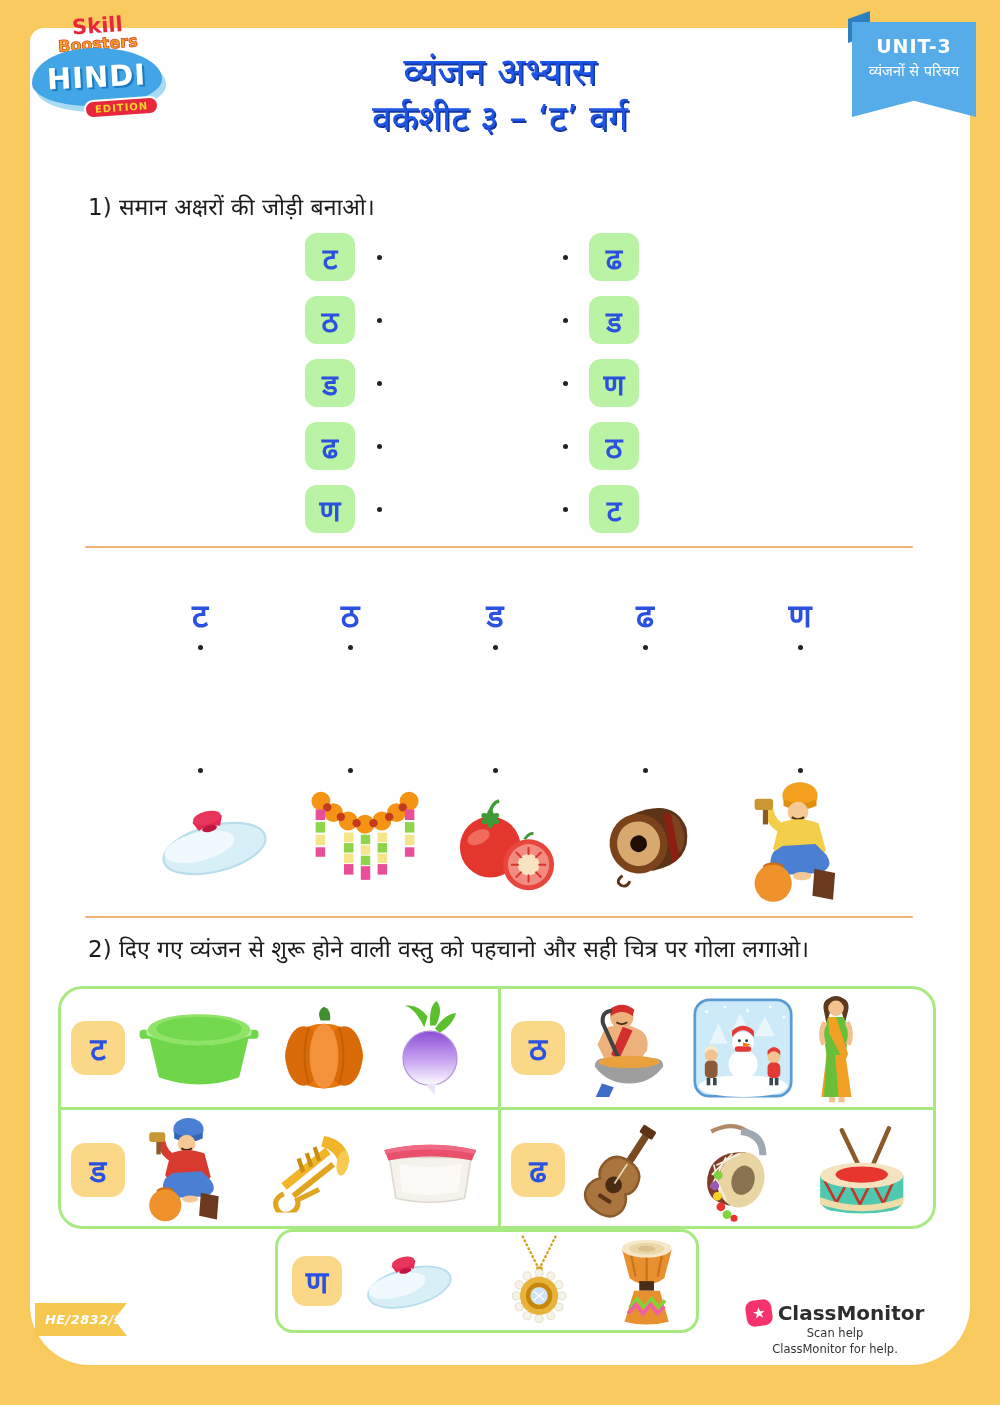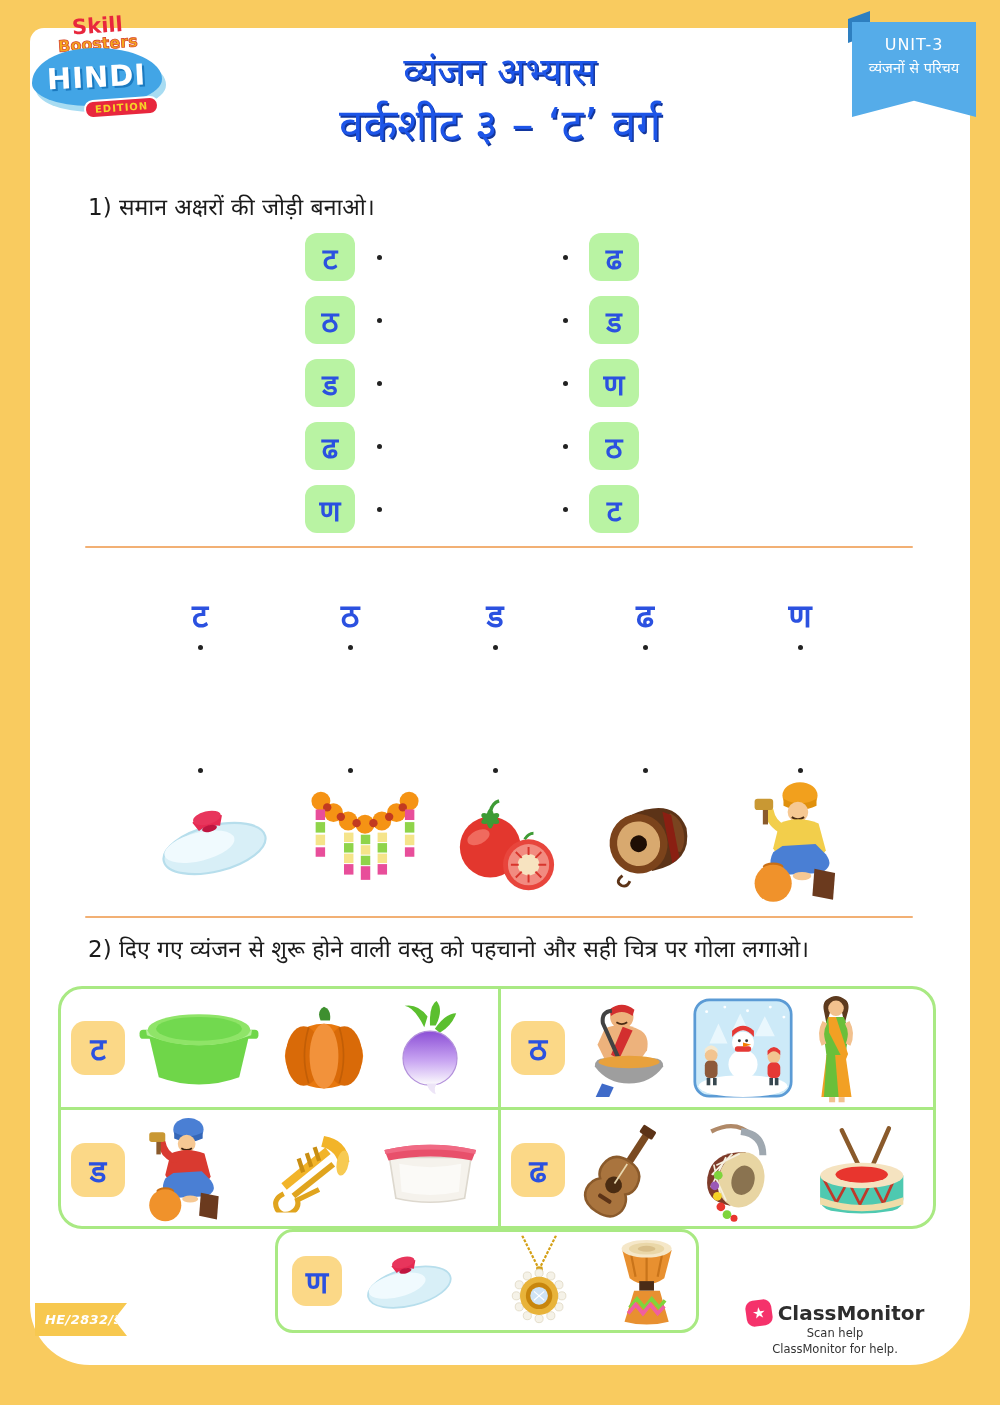--- a/index.html
+++ b/index.html
@@ -20,27 +20,27 @@
                text-shadow:2px 2px 0 #1B7AC0;}
   .logo .edition{position:absolute;left:52px;top:86px;background:#E8273D;color:#F5D327;
                font-size:10px;font-weight:bold;padding:2px 9px;border-radius:9px;
                border:2px solid #fff;transform:rotate(-4deg);letter-spacing:1px;}
   
   .banner{position:absolute;left:852px;top:22px;width:124px;height:95px;z-index:5;}
   .banner .fold{position:absolute;left:-4px;top:-7px;width:22px;height:24px;background:#2E7FC0;
                 transform:skewY(-20deg);}
   .banner .body{position:absolute;inset:0;background:#55ACE9;
                 clip-path:polygon(0 0,100% 0,100% 100%,50% 83%,0 100%);}
-  .banner .unit{margin-top:13px;text-align:center;color:#fff;font-weight:normal;font-size:16px;letter-spacing:1px;}
+  .banner .unit{margin-top:13px;text-align:center;color:#fff;font-weight:bold;font-size:19px;letter-spacing:1px;}
   .banner .sub{margin-top:3px;text-align:center;color:#fff;font-size:14.5px;}
   
   .title{position:absolute;left:0;right:0;top:48px;text-align:center;color:#1D55E8;font-weight:normal;
          text-shadow:1.5px 2px 0 #12369E;line-height:1.3;}
   .title .t1{font-size:37px;}
-  .title .t2{font-size:44px;}
+  .title .t2{font-size:35px;}
   .instr{position:absolute;font-size:23px;color:#1b1b1b;}
   
   .match{position:absolute;left:305px;top:233px;width:334px;}
   .mrow{position:relative;height:48px;margin-bottom:15px;}
   .tile{position:absolute;width:50px;height:48px;background:#B9F3A3;border-radius:12px;
         display:flex;align-items:center;justify-content:center;
         color:#2B51E0;font-size:29px;font-weight:bold;}
   .tile.r{right:0;}
   .dot{position:absolute;width:5px;height:5px;background:#222;border-radius:50%;}
   .mrow .dl{left:72px;top:22px;}

